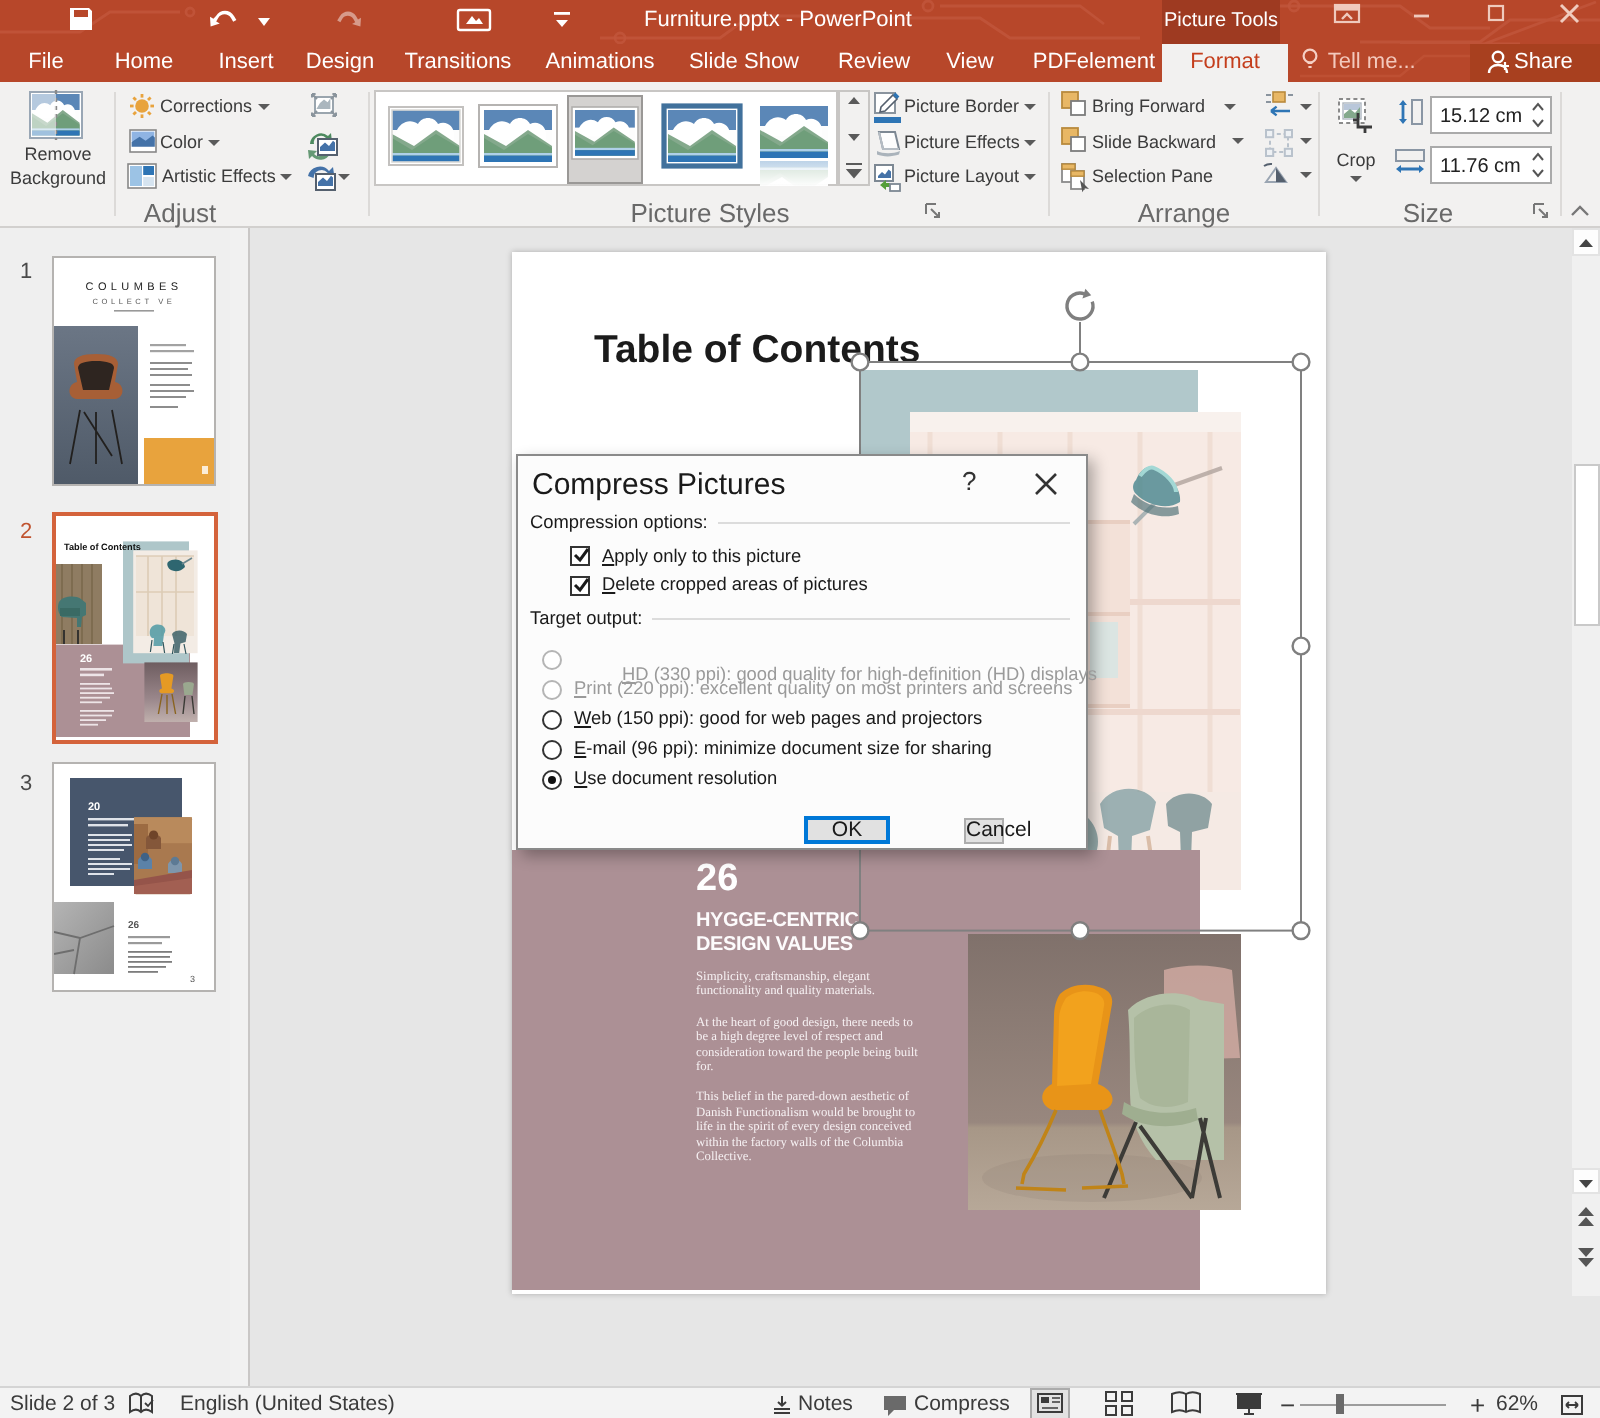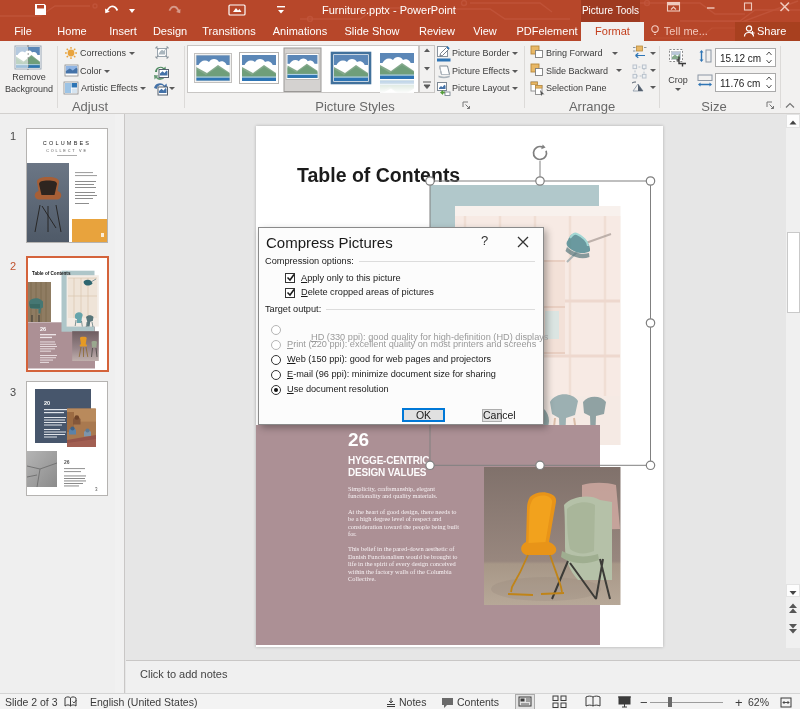--- a/index.html
+++ b/index.html
@@ -603,39 +603,36 @@
       <div style="position:absolute;left:0.5px;top:118px;width:13px;height:81px;background:#fff;border:1px solid #c9c9c9;"></div>
       <div style="position:absolute;left:0;top:470px;width:14px;height:13px;background:#fdfdfd;border:1px solid #e3e3e3;"><svg width="12" height="11">
             <path d="M2.5 3 l3.5 4 3.5-4z" fill="#444"></path>
           </svg></div>
       <svg width="14" height="40" style="position:absolute;left:0;top:486px;">
           <path d="M3 8 l4-4.5 4 4.5z M3 13 l4-4.5 4 4.5z" fill="#555"></path>
           <path d="M3 24 l4 4.5 4-4.5z M3 29 l4 4.5 4-4.5z" fill="#555"></path>
         </svg>
     </div>
   </div>
-  <div class="abs" id="notes">
-      <div style="position:absolute;left:14px;top:7px;">Click to add notes</div>
-    </div>
   <div class="abs" id="status">
     <div style="position:absolute;left:5px;top:2px;">Slide 2 of 3</div>
     <svg width="14" height="12" style="position:absolute;left:64px;top:2px;" fill="none" stroke="#3b3b3b" stroke-width="1">
       <path d="M1 2 c2-1.5 4-1.5 5.5 0 c1.5-1.5 3.5-1.5 5.5 0 v8 c-2-1.5-4-1.5-5.5 0 c-1.5-1.5-3.5-1.5-5.5 0z"></path>
       <path d="M6.5 2 v8"></path>
         <path d="M8.5 5.5 l1.5 1.5 2.5-3" stroke-width="0.9"></path>
     </svg>
     <div style="position:absolute;left:90px;top:2px;">English (United States)</div>
     <svg width="12" height="12" style="position:absolute;left:385px;top:2px;" stroke="#3b3b3b" fill="none">
         <path d="M2 8.5 h8 M2 10.5 h8 M6 2 v4.5 M4 5 l2 1.8 2-1.8" stroke-width="1"></path>
       </svg>
     <div style="position:absolute;left:399px;top:2px;">Notes</div>
     <svg width="13" height="12" style="position:absolute;left:441px;top:2.5px;">
         <path d="M1 1 h11 v7 h-6 l-3 3 v-3 h-2z" fill="#6a6a6a"></path>
       </svg>
-    <div style="position:absolute;left:457px;top:2px;">Contents</div>
+    <div style="position:absolute;left:457px;top:2px;">Compress</div>
     <div style="position:absolute;left:515px;top:0px;width:20px;height:16px;background:#e2e2e2;border:1px solid #ababab;">
       <svg width="18" height="14">
           <rect x="3" y="2" width="12" height="9" fill="none" stroke="#3b3b3b"></rect>
           <rect x="4.5" y="3.5" width="4" height="3" fill="#3b3b3b"></rect>
           <path d="M10 4 h4 M10 6 h4 M5 9 h8" stroke="#3b3b3b" stroke-width="0.8"></path>
         </svg>
     </div>
     <svg width="16" height="14" style="position:absolute;left:552px;top:1px;" fill="none" stroke="#3b3b3b">
         <rect x="1" y="1" width="5" height="4.5"></rect>
         <rect x="9" y="1" width="5" height="4.5"></rect>

